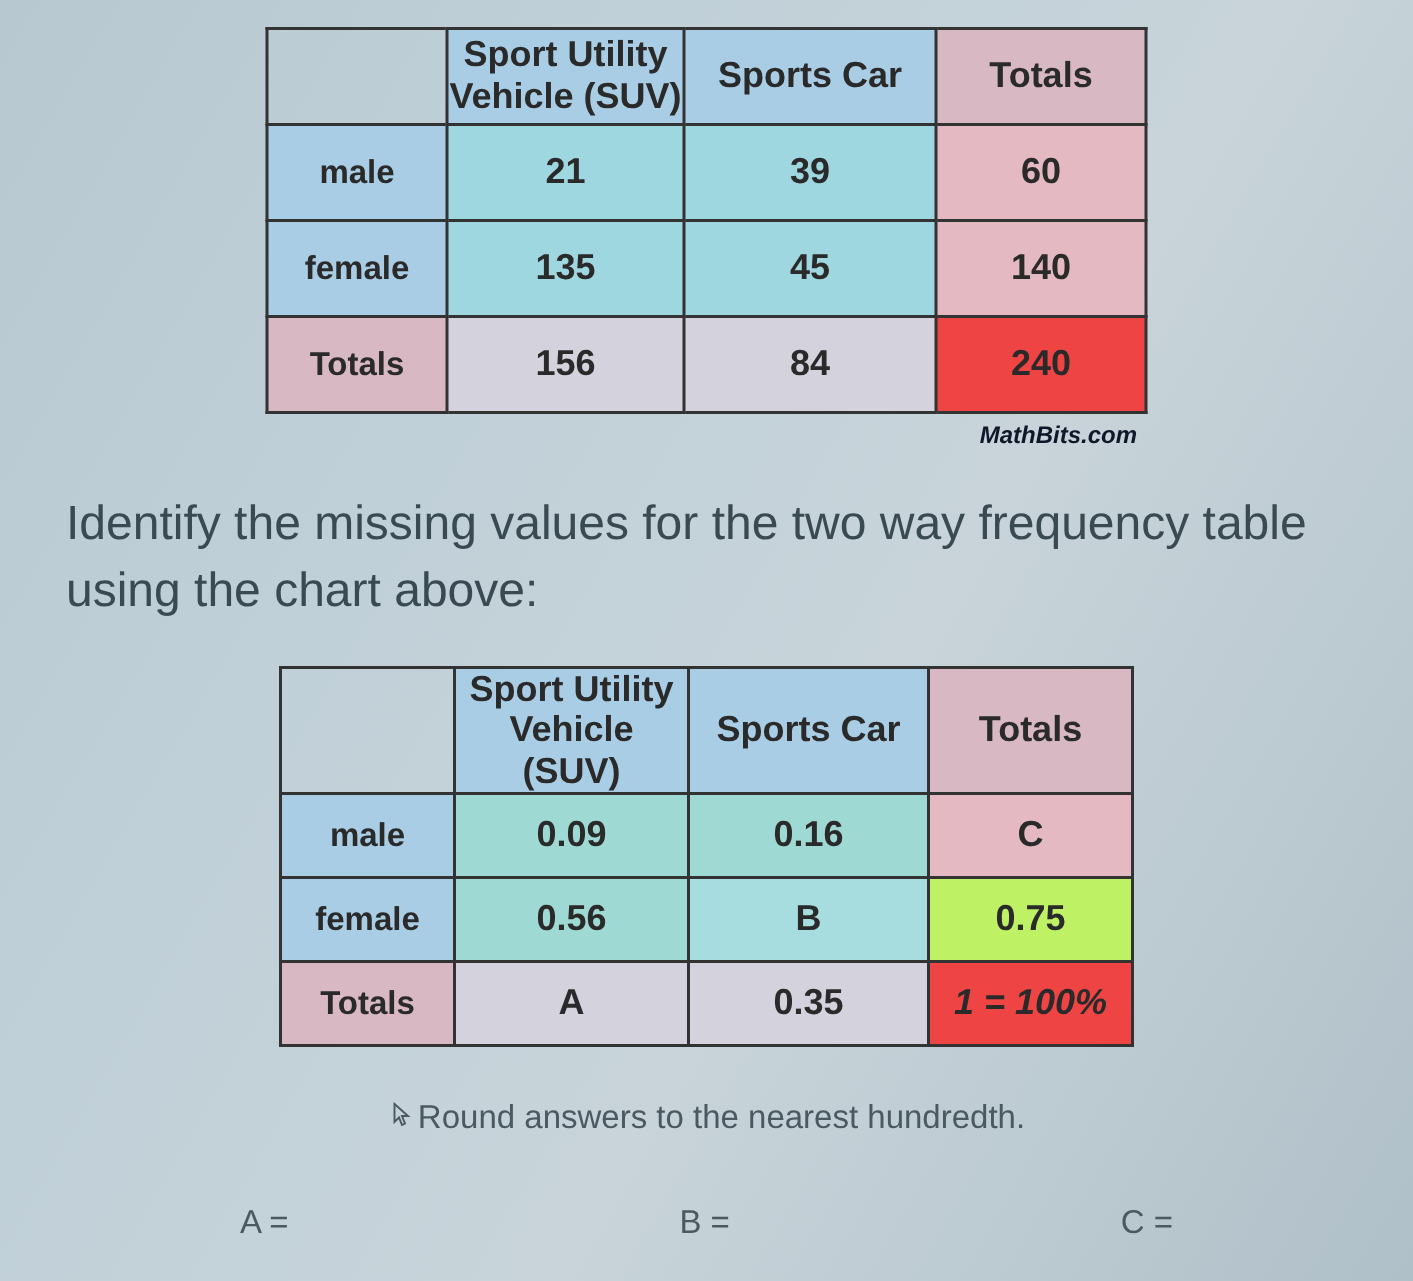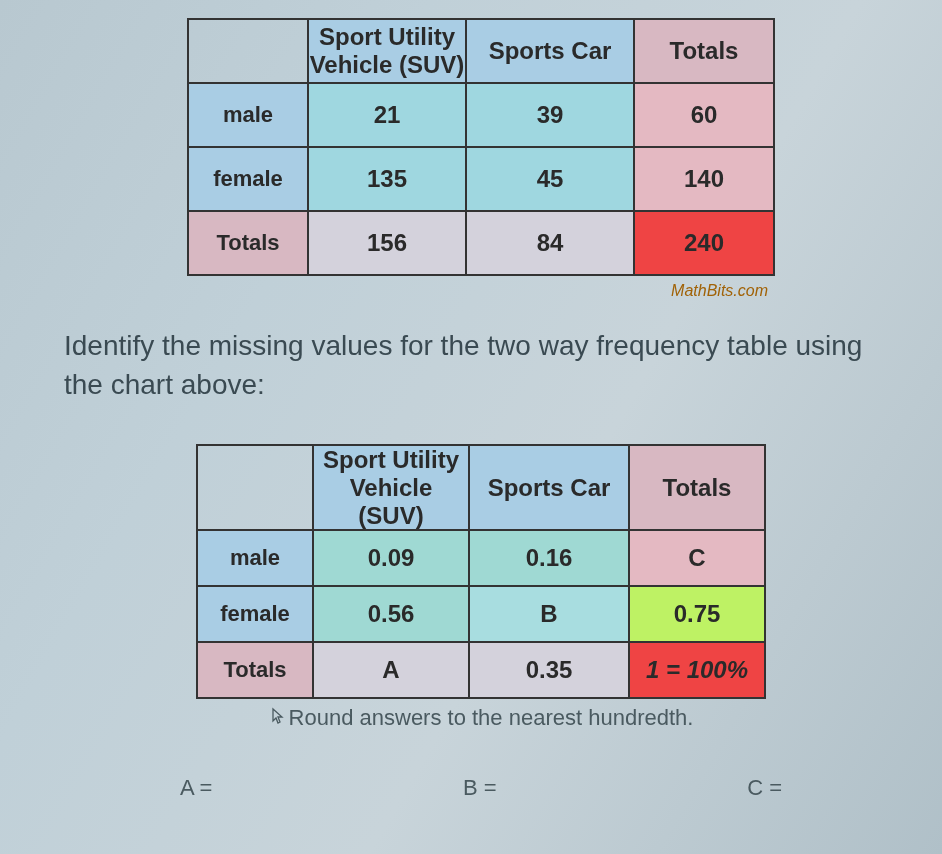--- a/index.html
+++ b/index.html
@@ -5,21 +5,21 @@
     * { box-sizing: border-box; margin: 0; padding: 0; }
     body {
       width: 942px;
       height: 854px;
       background: linear-gradient(120deg, #b8c8d0 0%, #c0d0d8 30%, #c8d4da 60%, #b0c0c8 100%);
       font-family: Arial, Helvetica, sans-serif;
       color: #2a2a2a;
       position: relative;
       overflow: hidden;
     }
-    .page { padding: 18px 40px 0 60px; }
+    .page { padding: 18px 40px 0 40px; }
 
     
     .freq-table {
       border-collapse: collapse;
       margin: 0 auto;
       border: 2px solid #333;
     }
     .freq-table th, .freq-table td {
       border: 2px solid #333;
       text-align: center;
@@ -54,35 +54,35 @@
     .cell-teal2 { background: #9fd7e0; }
     .cell-teal3 { background: #a8dde0; }
     .cell-pink1 { background: #e4b9c2; }
     .cell-pink2 { background: #bef264; }
     .cell-gray { background: #ef4444; }
     .cell-light { background: #d4d2dc; }
 
     .big-letter { font-size: 36px; font-family: Arial, sans-serif; font-weight: 400; }
     .grand { font-size: 22px; font-style: italic; }
 
-    .credit { text-align: right; font-style: italic; font-weight: 400; font-size: 16px; color: #a16207; width: 586px; margin: 6px auto 0 auto; padding-right: 6px; }
+    .credit { text-align: right; font-style: italic; font-weight: 700; font-size: 16px; color: #0f172a; width: 586px; margin: 6px auto 0 auto; padding-right: 6px; }
 
     .prompt {
-      font-size: 28px;
+      font-size: 32px;
       color: #3a4a52;
-      margin: 26px 0 40px 0;
+      margin: 26px 0 28px 0;
       line-height: 1.4;
       padding: 0 4px;
     }
 
     .round-note {
       text-align: center;
       font-size: 22px;
       color: #4a5a60;
-      margin-top: 6px;
+      margin-top: 34px;
     }
     .cursor-icon {
       display: inline-block;
       vertical-align: -2px;
       margin-right: 2px;
     }
 
     .answer-row {
       display: flex;
       justify-content: space-between;

